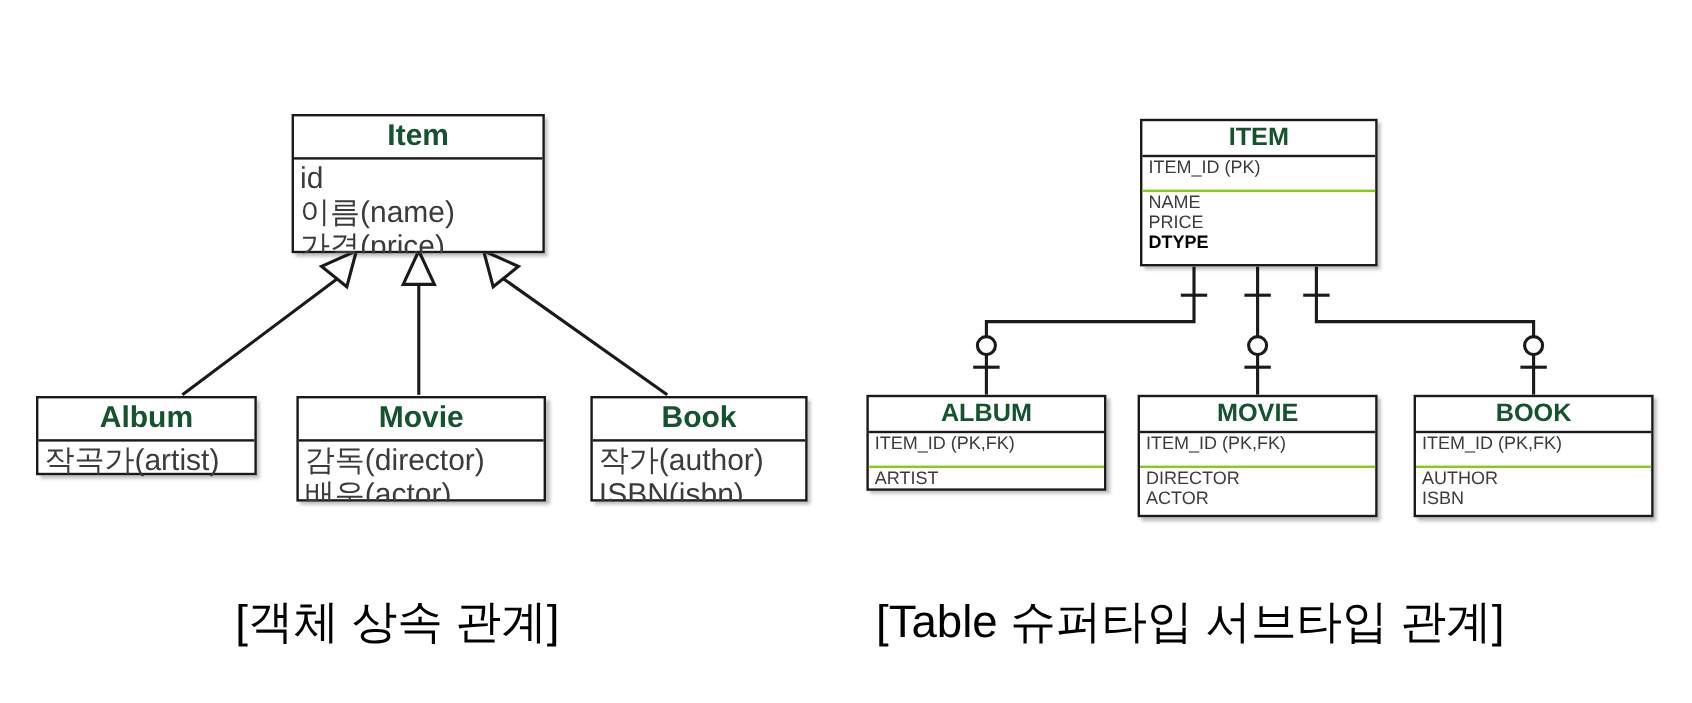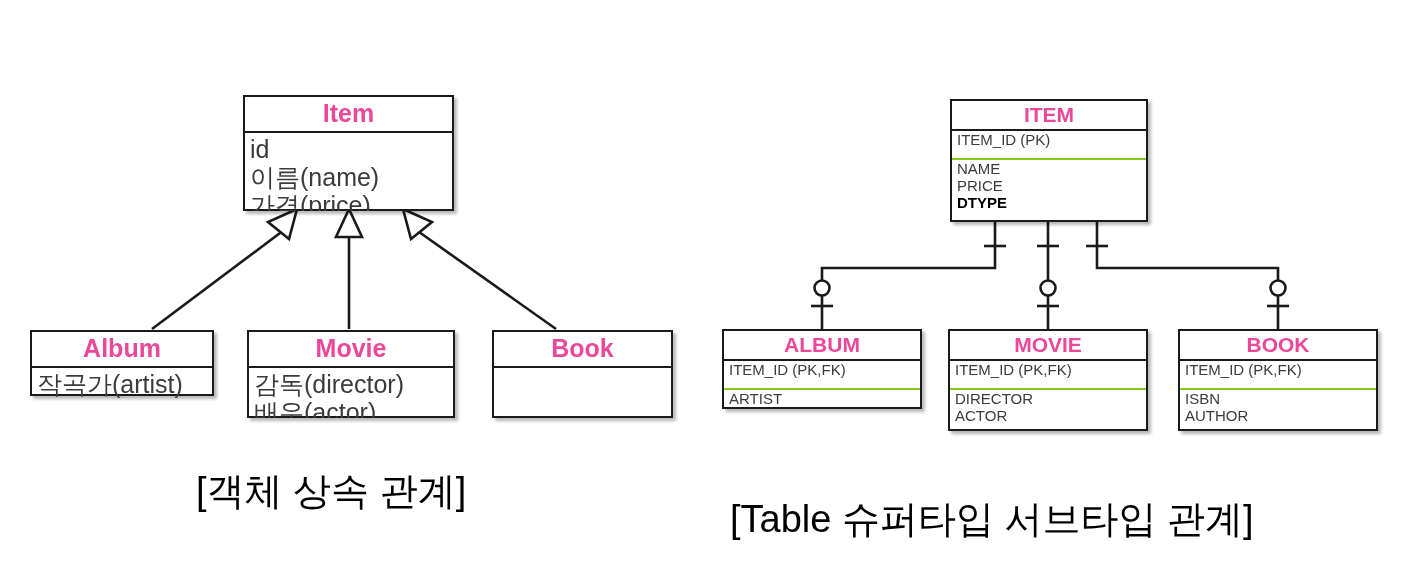--- a/index.html
+++ b/index.html
@@ -39,21 +39,21 @@
     position: absolute;
     z-index: 2;
     background: #ffffff;
     border: 2px solid #1a1a1a;
     box-sizing: border-box;
     box-shadow: 3px 3px 3px rgba(0,0,0,0.28);
   }
   .box .title {
     text-align: center;
     font-weight: bold;
-    color: #ec4899;
+    color: #14532d;
     border-bottom: 2px solid #1a1a1a;
     box-sizing: border-box;
     line-height: 1;
     white-space: nowrap;
     overflow: hidden;
   }
   .box .section {
     box-sizing: border-box;
     padding: 1px 4px 2px 5px;
     color: #3b3b3b;
@@ -158,20 +158,24 @@
   <div class="box uml" style="left:247px; top:330px; width:208px; height:88px;">
     <div class="title">Movie</div>
     <div class="section" style="height:50px;">
       <span class="attr">감독(director)</span>
       <span class="attr">배우(actor)</span>
     </div>
   </div>
 
   <div class="box uml" style="left:492px; top:330px; width:181px; height:88px;">
     <div class="title">Book</div>
+    <div class="section" style="height:50px;">
+      <span class="attr">작가(author)</span>
+      <span class="attr">ISBN(isbn)</span>
+    </div>
   </div>
 
   <div class="box erd" style="left:950px; top:99px; width:198px; height:123px;">
     <div class="title">ITEM</div>
     <div class="section" style="height:27px;">
       <span class="attr">ITEM_ID (PK)</span>
     </div>
     <div class="section" style="height:65px;">
       <span class="attr">NAME</span>
       <span class="attr">PRICE</span>
@@ -199,21 +203,21 @@
       <span class="attr">ACTOR</span>
     </div>
   </div>
 
   <div class="box erd" style="left:1178px; top:329px; width:200px; height:102px;">
     <div class="title">BOOK</div>
     <div class="section" style="height:27px;">
       <span class="attr">ITEM_ID (PK,FK)</span>
     </div>
     <div class="section" style="height:45px;">
+      <span class="attr">AUTHOR</span>
       <span class="attr">ISBN</span>
-      <span class="attr">AUTHOR</span>
-    </div>
-  </div>
-
-  <div class="caption" style="left:196px; top:472px;">[객체 상속 관계]</div>
+    </div>
+  </div>
+
+  <div class="caption" style="left:196px; top:500px;">[객체 상속 관계]</div>
   <div class="caption" style="left:730px; top:500px;">[Table 슈퍼타입 서브타입 관계]</div>
 
 </div>
 
 </body></html>

